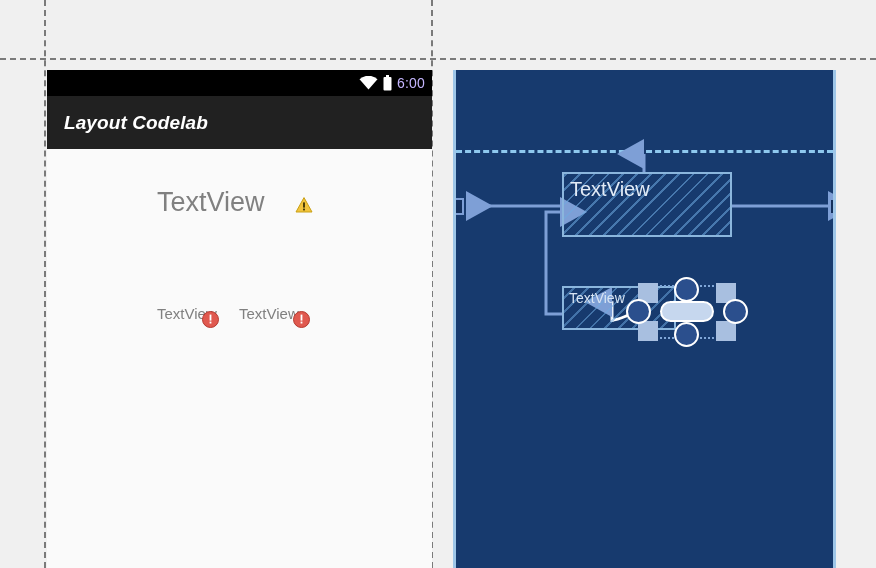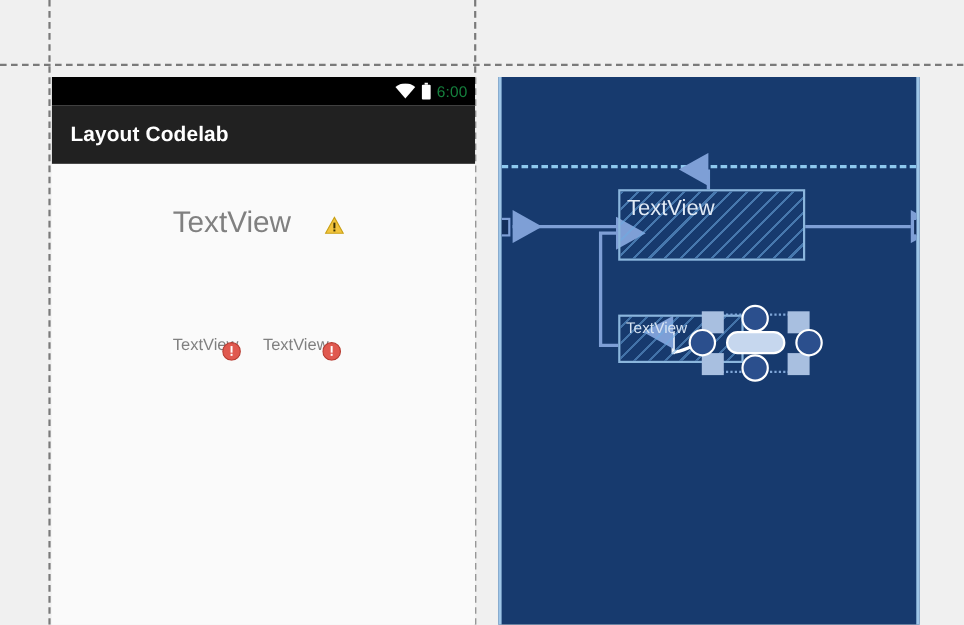--- a/index.html
+++ b/index.html
@@ -53,37 +53,38 @@
     background: #000000;
     display: flex;
     align-items: center;
     justify-content: flex-end;
     padding-right: 7px;
     gap: 5px;
   }
   #wifi-icon { display: block; }
   #battery-icon { display: block; }
   #status-time {
-    color: #15803d;
+    color: #c4b5fd;
     font-size: 14px;
     font-family: "Liberation Sans", sans-serif;
     letter-spacing: 0.2px;
   }
   #app-bar {
     height: 53px;
     background: #212121;
     display: flex;
     align-items: center;
     padding-left: 17px;
   }
   #app-bar-title {
     color: #ffffff;
     font-size: 19px;
     font-weight: bold;
     letter-spacing: 0.1px;
+    font-style: italic;
   }
   #preview-body {
     position: relative;
     height: 419px;
     background: #fafafa;
   }
 
   .dv-textview {
     position: absolute;
     color: #808080;

